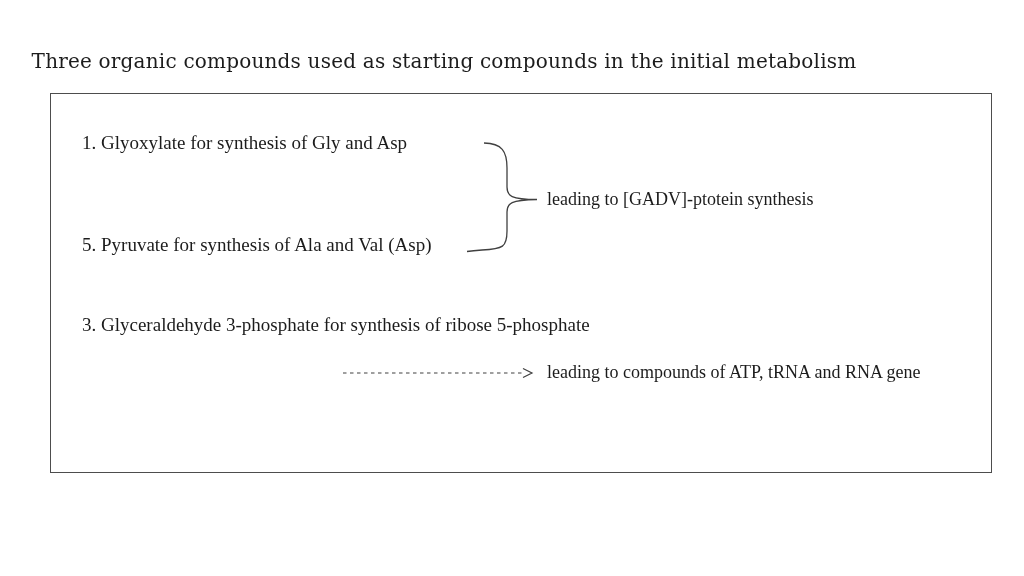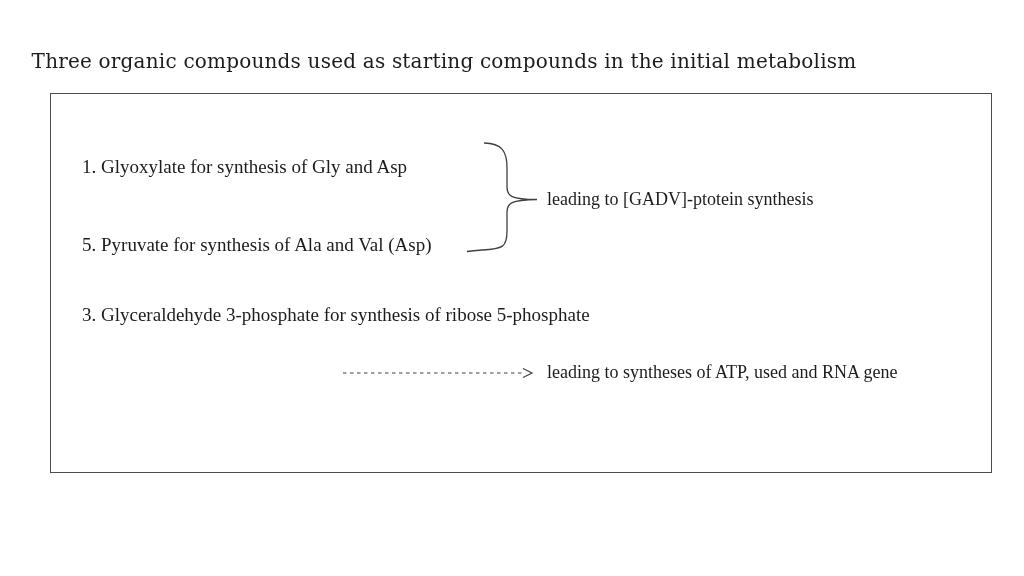--- a/index.html
+++ b/index.html
@@ -37,23 +37,23 @@
     border: 1px solid #4d4d4d;
     background: #ffffff;
   }
   .list-item {
     position: absolute;
     font-size: 19px;
     line-height: 22px;
     color: #1c1c1c;
     white-space: nowrap;
   }
-  .item-1 { left: 82px; top: 132px; margin-top: 24px; }
+  .item-1 { left: 82px; top: 132px; }
   .item-2 { left: 82px; top: 234px; }
-  .item-3 { left: 82px; top: 304px; }
+  .item-3 { left: 82px; top: 314px; }
   .annotation {
     position: absolute;
     font-size: 18px;
     line-height: 22px;
     color: #1c1c1c;
     white-space: nowrap;
   }
   .brace-annotation { left: 547px; top: 188px; text-align: center; }
   .arrow-annotation { left: 547px; top: 361px; }
   .shape-overlay {
@@ -90,15 +90,15 @@
              L 507 231
              C 507 247 503 249 482 250
              C 475 250.4 470 251 467 251.5" fill="none" stroke="#404040" stroke-width="1.3"></path>
 
     <line x1="343" y1="373" x2="524" y2="373" stroke="#404040" stroke-width="1.2" stroke-dasharray="3.5 3.5"></line>
     <path d="M 523 368.5 L 532 373 L 523 377.5" fill="none" stroke="#404040" stroke-width="1.2"></path>
   </svg>
 
   <div class="annotation brace-annotation">leading to [GADV]-ptotein synthesis</div>
 
-  <div class="annotation arrow-annotation">leading to syntheses of ATP, used and RNA gene</div>
+  <div class="annotation arrow-annotation">leading to compounds of ATP, tRNA and RNA gene</div>
 
 </div>
 
 </body></html>

